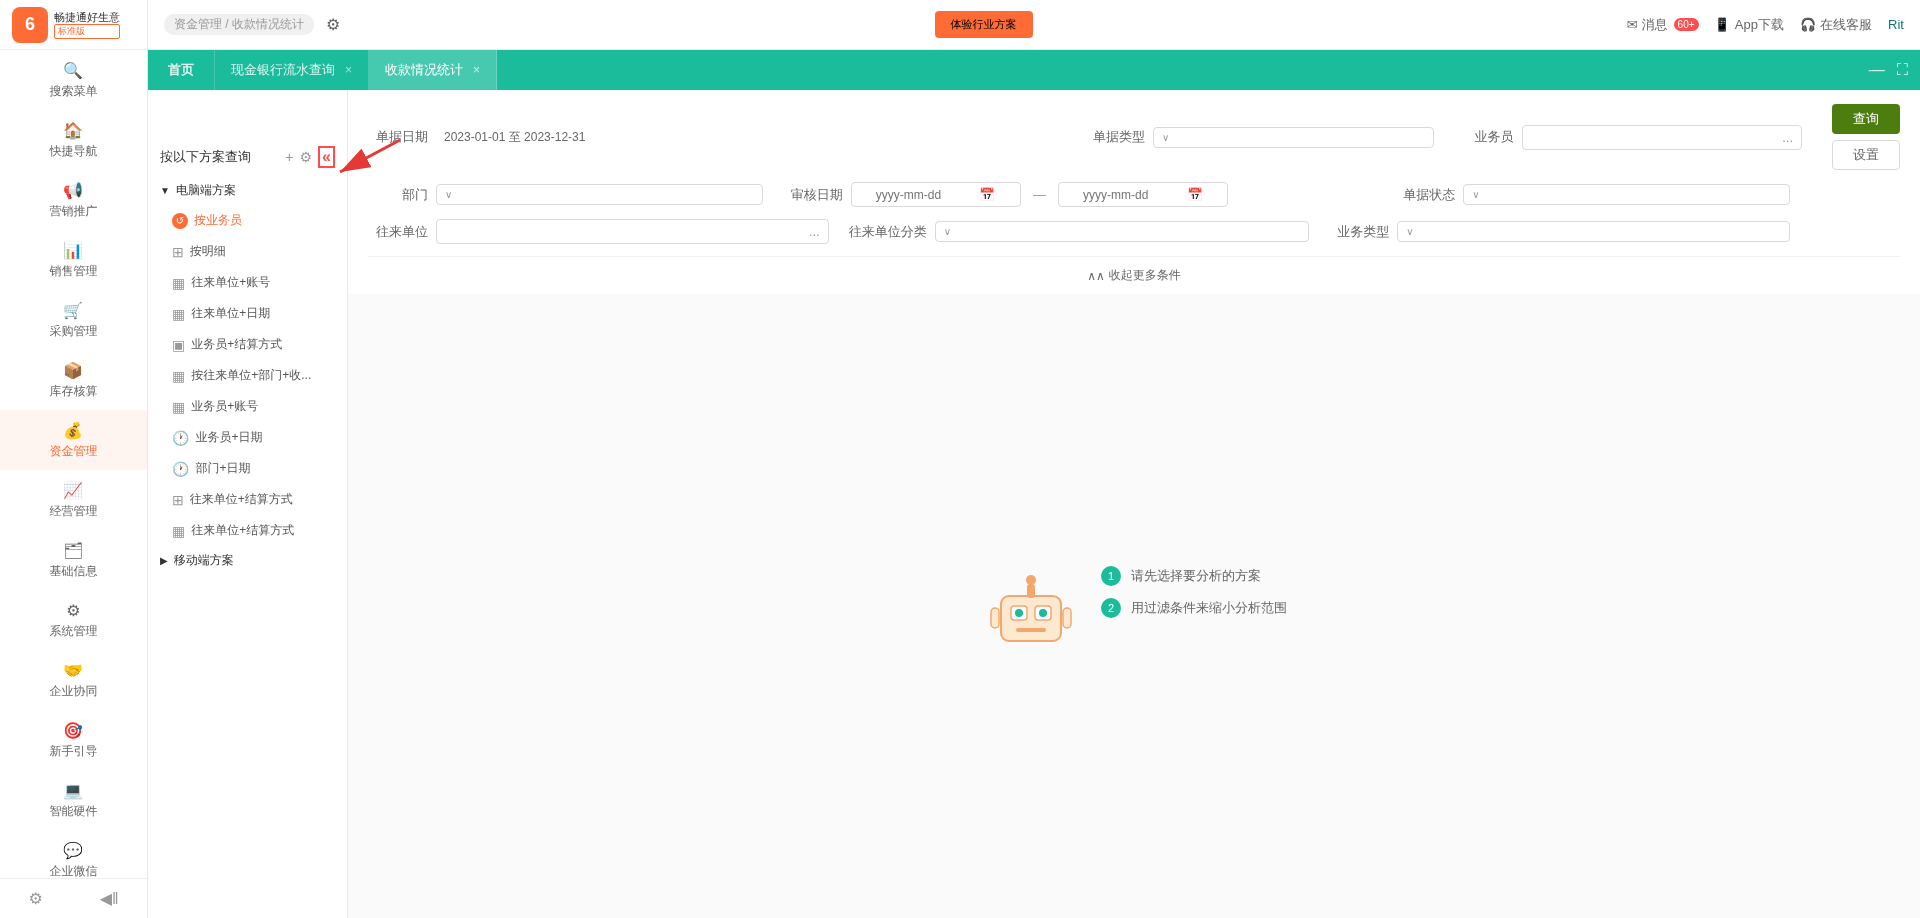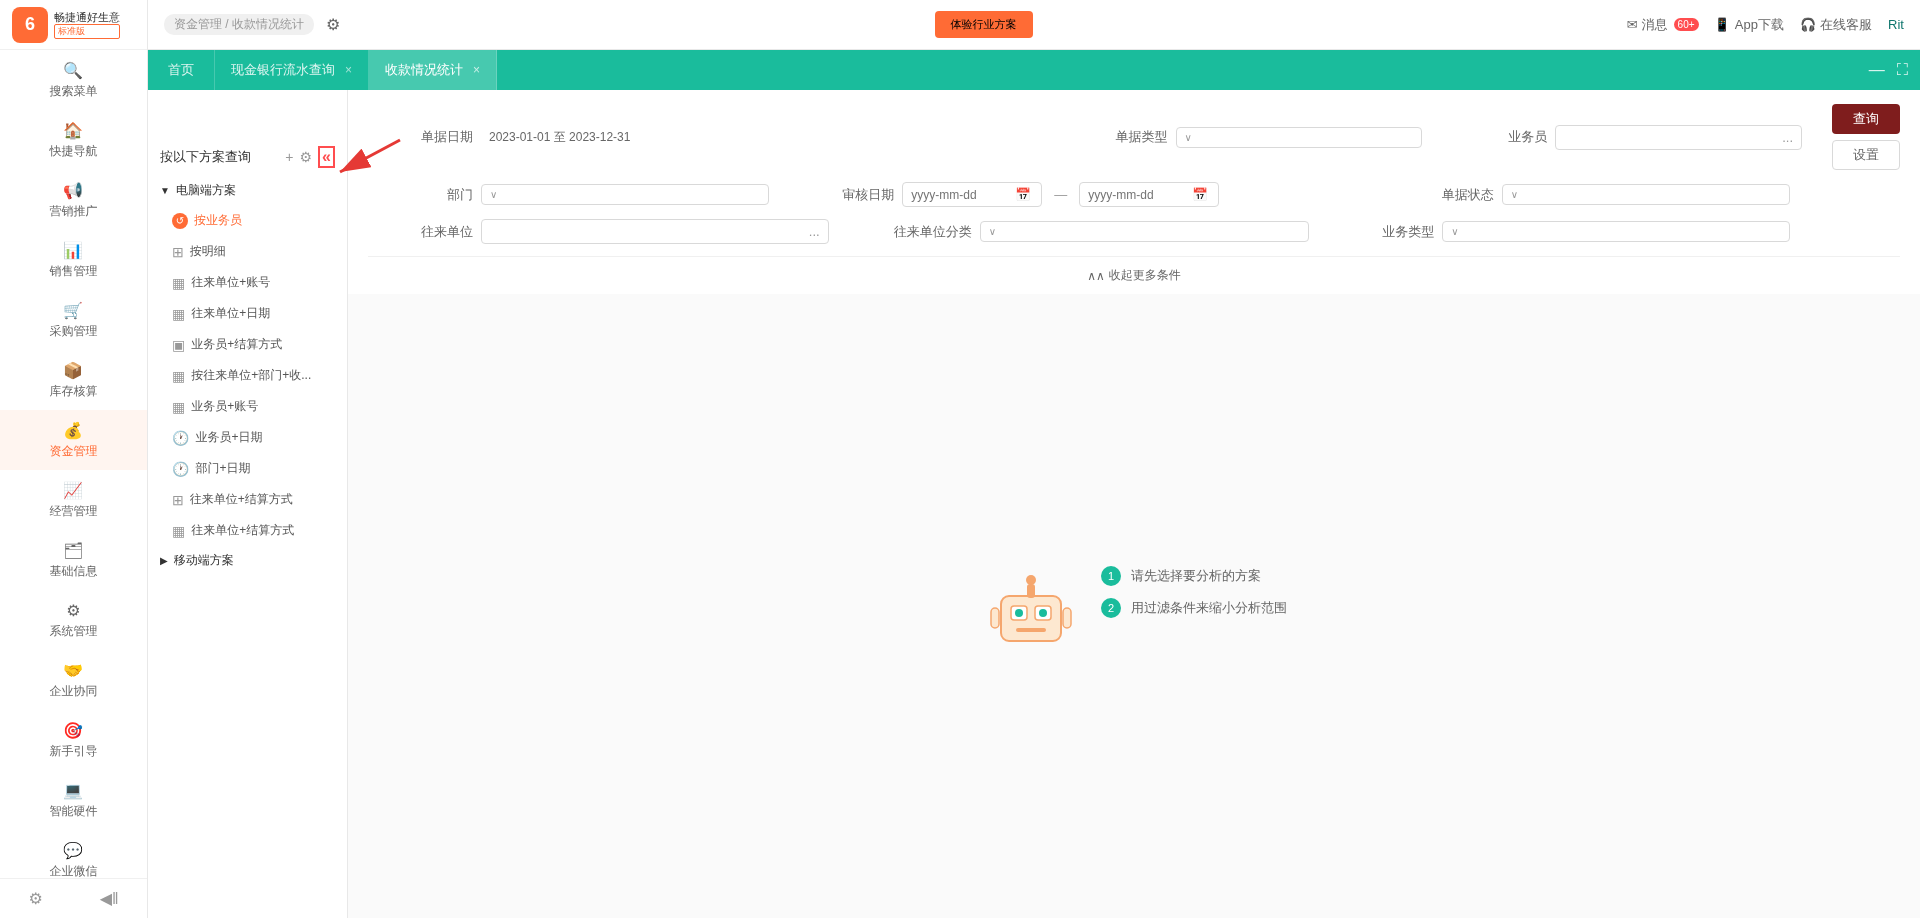--- a/index.html
+++ b/index.html
@@ -27,21 +27,21 @@
     .topbar-breadcrumb { color: #999; font-size: 12px; background: #f0f0f0; padding: 2px 10px; border-radius: 10px; }
     .topbar-settings { color: #666; font-size: 16px; cursor: pointer; }
     .topbar-trial-btn { background: #ff6b35; color: #000000; border: none; padding: 6px 16px; border-radius: 4px; cursor: pointer; font-size: 11px; }
     .topbar-right { display: flex; align-items: center; gap: 16px; color: #666; font-size: 13px; }
     .topbar-right .badge { background: #ff4d4f; color: white; font-size: 10px; padding: 1px 4px; border-radius: 8px; margin-left: 2px; }
     .topbar-right-item { display: flex; align-items: center; cursor: pointer; gap: 4px; }
 
     
     .tabbar { height: 40px; background: #1abc9c; display: flex; align-items: stretch; padding: 0; position: relative; }
     .tab-item { display: flex; align-items: center; padding: 0 16px; color: rgba(255,255,255,0.85); font-size: 13px; cursor: pointer; gap: 6px; border-right: 1px solid rgba(255,255,255,0.2); }
-    .tab-item.home { padding: 0 20px; }
+    .tab-item.home { padding: 0 20px; font-weight: bold; }
     .tab-item.active { background: rgba(255,255,255,0.2); color: white; font-weight: 500; }
     .tab-close { font-size: 12px; opacity: 0.7; margin-left: 4px; }
     .tabbar-right { margin-left: auto; display: flex; align-items: center; padding-right: 12px; gap: 12px; }
     .tabbar-icon-btn { color: rgba(255,255,255,0.85); font-size: 16px; cursor: pointer; }
 
     
     .content { flex: 1; display: flex; flex-direction: column; background: #f5f5f5; overflow: hidden; }
 
     
     .page-header { background: white; padding: 12px 20px; display: flex; align-items: center; justify-content: space-between; border-bottom: 1px solid #e8e8e8; }
@@ -71,35 +71,35 @@
     .filter-row:last-child { margin-bottom: 0; }
     .filter-label { color: #666; font-size: 13px; min-width: 60px; text-align: right; flex-shrink: 0; }
     .date-quick-btns { display: flex; align-items: center; gap: 0; }
     .date-btn { padding: 3px 10px; border: 1px solid #d9d9d9; background: white; color: #555; font-size: 12px; cursor: pointer; border-right: none; }
     .date-btn:first-child { border-radius: 4px 0 0 4px; }
     .date-btn:last-child { border-right: 1px solid #d9d9d9; border-radius: 0 4px 4px 0; }
     .date-btn.active { background: #ff6b35; color: white; border-color: #ff6b35; }
     .date-range { font-size: 12px; color: #666; margin-left: 8px; }
     .select-field { display: flex; align-items: center; border: 1px solid #d9d9d9; border-radius: 4px; padding: 4px 8px; background: white; min-width: 200px; cursor: pointer; justify-content: space-between; }
     .select-arrow { color: #999; font-size: 10px; }
-    .date-input { display: flex; align-items: center; border: 1px solid #d9d9d9; border-radius: 4px; padding: 4px 8px; background: white; gap: 4px; min-width: 140px; }
+    .date-input { display: flex; align-items: center; border: 1px solid #d9d9d9; border-radius: 4px; padding: 4px 24px; background: white; gap: 4px; min-width: 140px; }
     .date-input input { border: none; outline: none; font-size: 12px; color: #999; width: 100px; }
     .date-dash { color: #999; margin: 0 4px; }
     .collapse-btn { display: flex; align-items: center; gap: 4px; color: #666; font-size: 12px; cursor: pointer; justify-content: center; padding: 10px; border-top: 1px solid #f0f0f0; }
-    .btn-query { background: #7f1d1d; color: white; border: none; padding: 6px 20px; border-radius: 4px; cursor: pointer; font-size: 13px; }
+    .btn-query { background: #4d7c0f; color: white; border: none; padding: 6px 20px; border-radius: 4px; cursor: pointer; font-size: 13px; }
     .btn-set { background: white; color: #666; border: 1px solid #d9d9d9; padding: 5px 20px; border-radius: 4px; cursor: pointer; font-size: 13px; }
 
     
     .bottom-area { flex: 1; display: flex; align-items: center; justify-content: center; flex-direction: column; gap: 20px; background: #fafafa; }
     .empty-state { display: flex; align-items: flex-start; gap: 20px; }
     .empty-icon { width: 100px; height: 100px; }
     .empty-tips { display: flex; flex-direction: column; gap: 12px; padding-top: 10px; }
     .empty-tip { display: flex; align-items: center; gap: 10px; color: #666; font-size: 13px; }
     .tip-num { width: 20px; height: 20px; border-radius: 50%; background: #1abc9c; color: white; display: flex; align-items: center; justify-content: center; font-size: 11px; flex-shrink: 0; }
-    .filter-cell { display: flex; align-items: center; gap: 8px; margin-left: 45px; }
+    .filter-cell { display: flex; align-items: center; gap: 8px; }
   </style>
 </head>
 <body>
 
 <div class="sidebar">
   <div class="sidebar-logo">
     <div class="logo-icon">
         <span>6</span>
       </div>
     <div class="logo-text">

